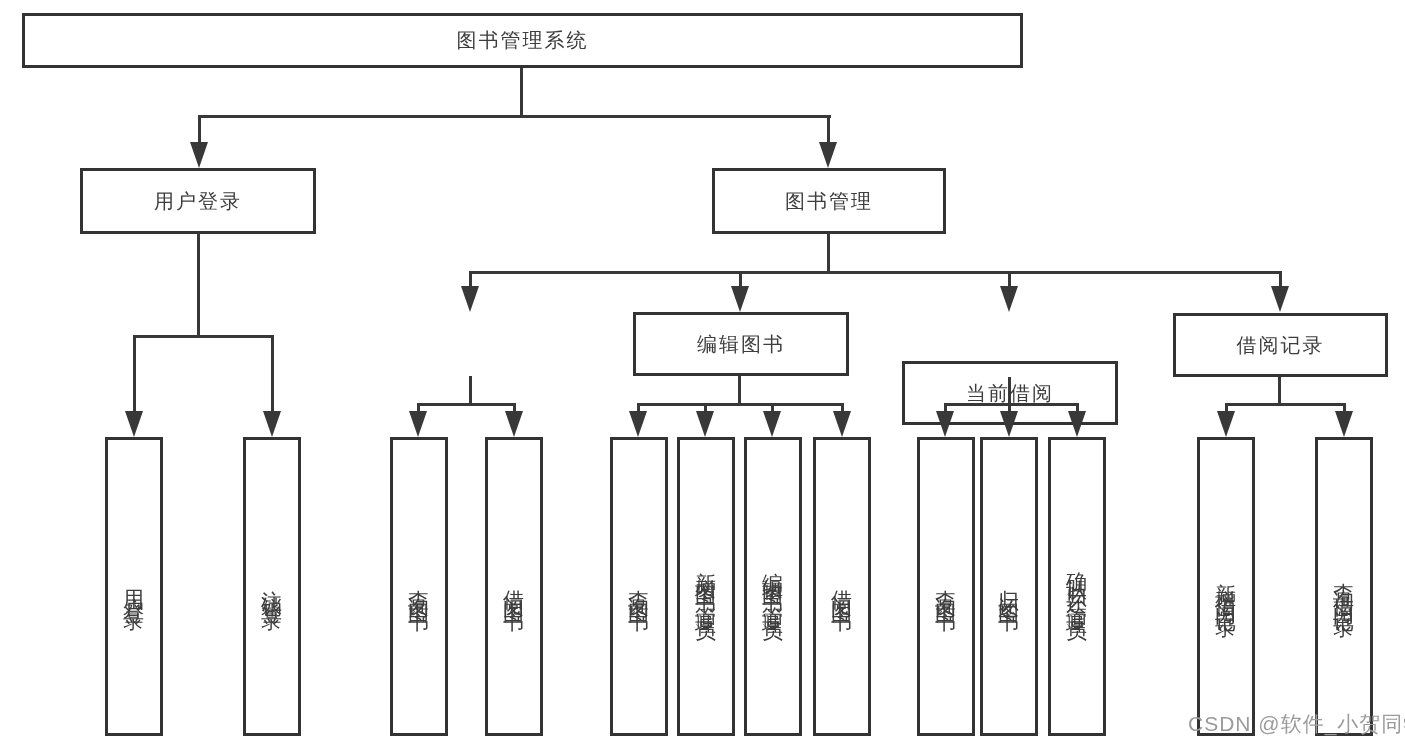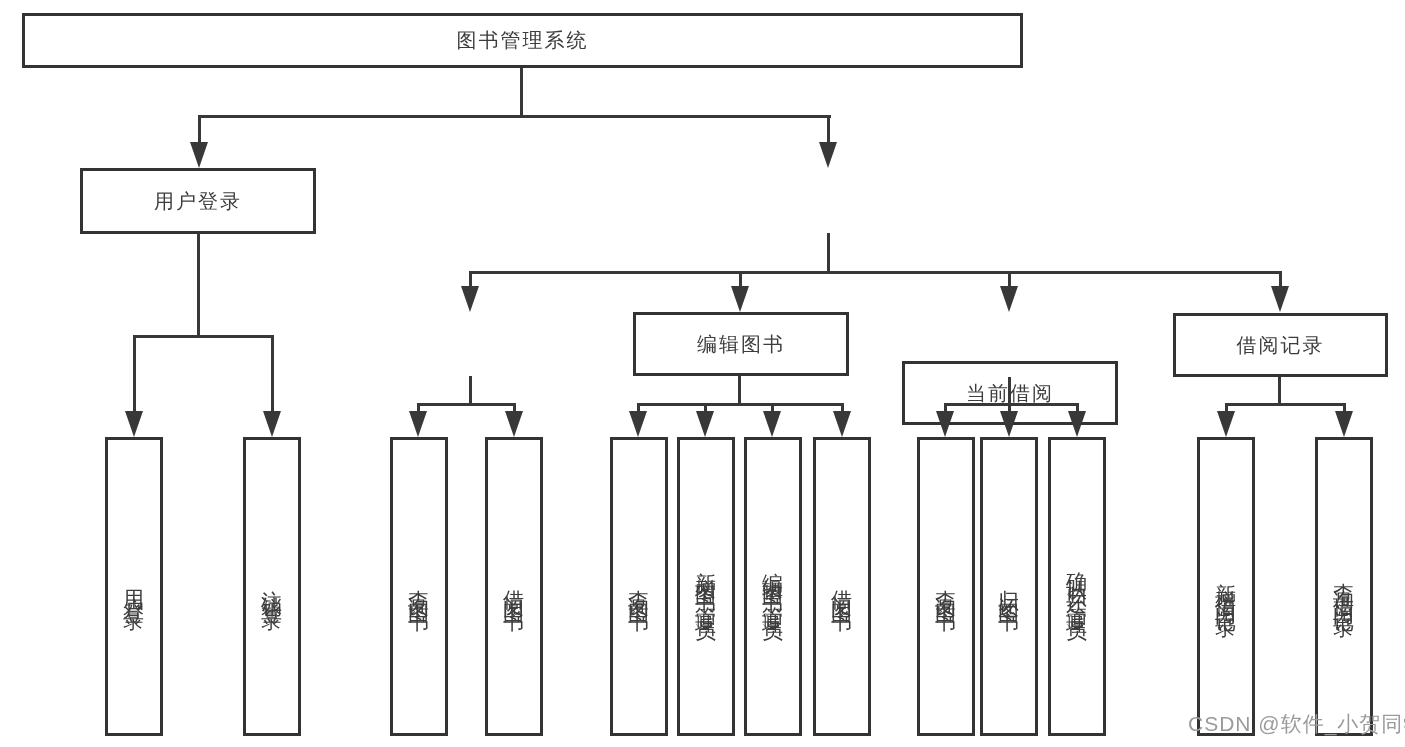--- a/index.html
+++ b/index.html
@@ -45,20 +45,23 @@
 
   <div class="v" style="left:520px;top:68px;width:3px;height:50px;"></div>
   <div class="h" style="left:198px;top:115px;width:633px;height:3px;"></div>
   <div class="v" style="left:198px;top:115px;width:3px;height:31px;"></div>
   <div class="arrowhead" style="left:190px;top:142px;"></div>
   <div class="v" style="left:827px;top:115px;width:3px;height:31px;"></div>
   <div class="arrowhead" style="left:819px;top:142px;"></div>
 
   <div class="node" style="left:80px;top:168px;width:236px;height:66px;">
     <span>用户登录</span>
+  </div>
+  <div class="node" style="left:712px;top:168px;width:234px;height:66px;">
+    <span>图书管理</span>
   </div>
 
   <div class="v" style="left:197px;top:233px;width:3px;height:105px;"></div>
   <div class="h" style="left:133px;top:335px;width:141px;height:3px;"></div>
   <div class="v" style="left:133px;top:335px;width:3px;height:78px;"></div>
   <div class="arrowhead" style="left:125px;top:411px;"></div>
   <div class="v" style="left:271px;top:335px;width:3px;height:78px;"></div>
   <div class="arrowhead" style="left:263px;top:411px;"></div>
 
   <div class="v" style="left:827px;top:233px;width:3px;height:41px;"></div>

